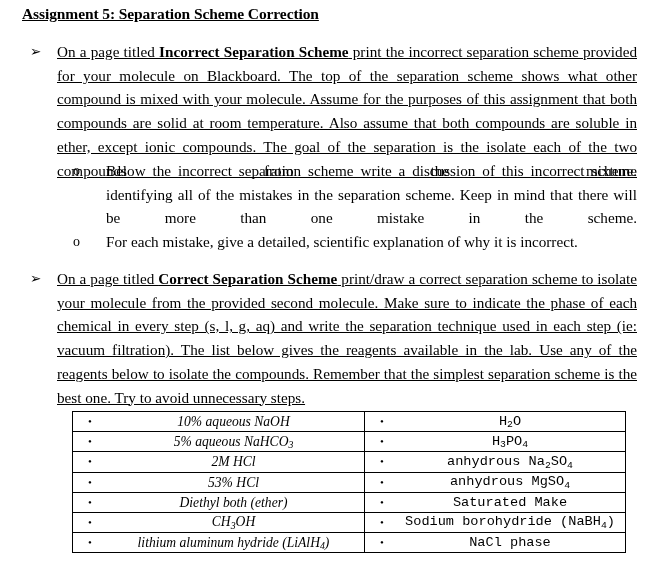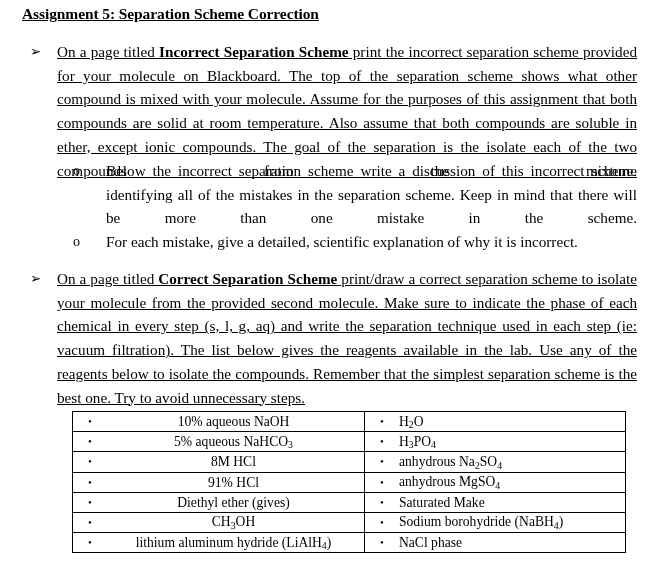--- a/index.html
+++ b/index.html
@@ -129,22 +129,22 @@
     width: 34px;
     text-align: center;
     font-size: 11px;
   }
   .cell-text {
     flex: 1 1 auto;
     text-align: center;
     padding-right: 4px;
   }
   
-  .col-left .cell-text { text-align: center; }
-  .col-right .cell-text { text-align: left; }
+  .col-left .cell-text { text-align: center; font-style: italic; }
+  .col-right .cell-text { text-align: center; font-family: Liberation Mono, monospace; }
 
   sub {
     font-size: 0.72em;
     vertical-align: baseline;
     position: relative;
     top: 0.28em;
   }
 </style>
 </head>
 <body>
@@ -200,49 +200,49 @@
             <div class="cell-inner">
               <span class="cell-bullet">•</span>
               <span class="cell-text">H<sub>3</sub>PO<sub>4</sub></span>
             </div>
           </td>
         </tr>
         <tr>
           <td class="col-left">
             <div class="cell-inner">
               <span class="cell-bullet">•</span>
-              <span class="cell-text">8M HCl</span>
+              <span class="cell-text">2M HCl</span>
             </div>
           </td>
           <td class="col-right">
             <div class="cell-inner">
               <span class="cell-bullet">•</span>
               <span class="cell-text">anhydrous Na<sub>2</sub>SO<sub>4</sub></span>
             </div>
           </td>
         </tr>
         <tr>
           <td class="col-left">
             <div class="cell-inner">
               <span class="cell-bullet">•</span>
-              <span class="cell-text">91% HCl</span>
+              <span class="cell-text">53% HCl</span>
             </div>
           </td>
           <td class="col-right">
             <div class="cell-inner">
               <span class="cell-bullet">•</span>
               <span class="cell-text">anhydrous MgSO<sub>4</sub></span>
             </div>
           </td>
         </tr>
         <tr>
           <td class="col-left">
             <div class="cell-inner">
               <span class="cell-bullet">•</span>
-              <span class="cell-text">Diethyl ether (gives)</span>
+              <span class="cell-text">Diethyl both (ether)</span>
             </div>
           </td>
           <td class="col-right">
             <div class="cell-inner">
               <span class="cell-bullet">•</span>
               <span class="cell-text">Saturated Make</span>
             </div>
           </td>
         </tr>
         <tr>

